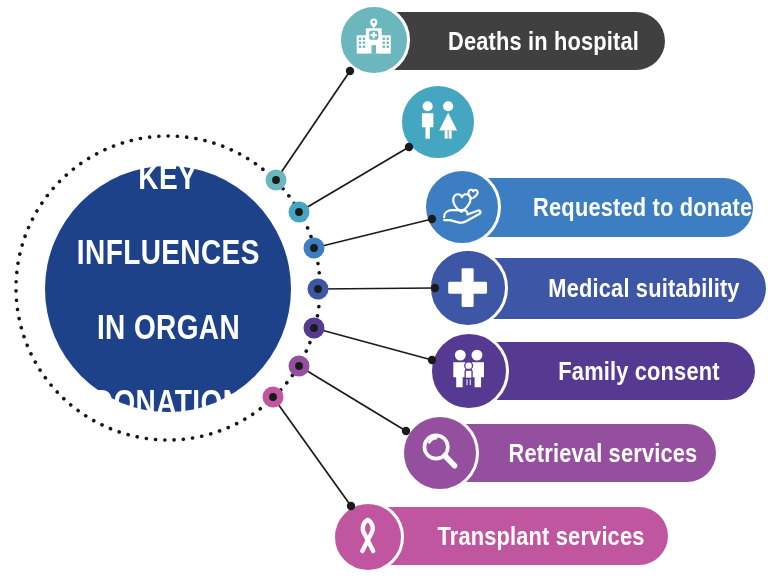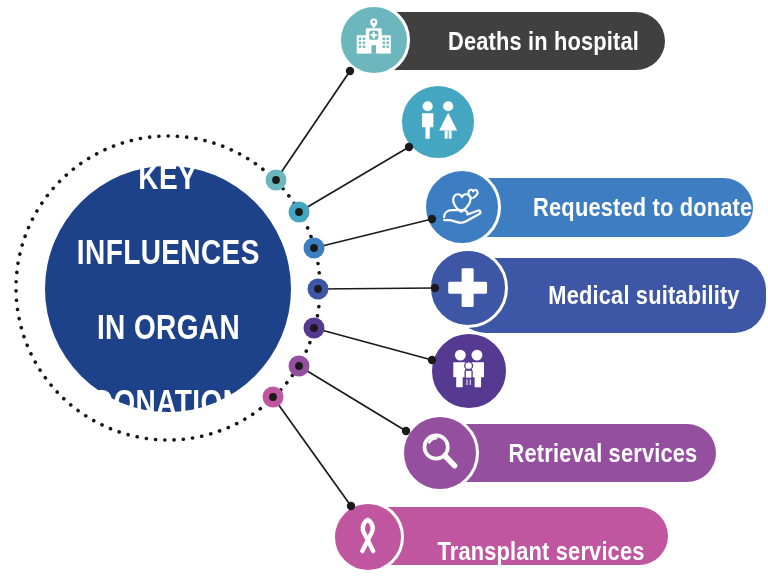--- a/index.html
+++ b/index.html
@@ -125,32 +125,35 @@
     <span class="pill-label">Requested to donate</span>
   </div>
   <div class="icon-circle" style="left: 423px; top: 168px; width: 78px; height: 78px; background-color: rgb(61, 126, 194); color: rgb(61, 126, 194);">
     <svg viewBox="0 0 48 48" fill="none" stroke="#fff" stroke-width="2" stroke-linecap="round" stroke-linejoin="round">
       <path d="M23.5 28.5 C16.5 24 14.5 17.5 17 14 C19 11.3 23 11.8 24 15 C25 11.8 29 11.3 31 14 C33.5 17.5 30.5 24 23.5 28.5 Z"></path>
       <path d="M33 16 C29.9 13.4 29.3 10.3 30.8 8.8 C32 7.6 34 8 34.5 9.6 C35.2 8.1 37.2 7.9 38.2 9.3 C39.3 11 37.8 13.6 34.8 15.4"></path>
       <path d="M7.5 33.5 C7.5 29.5 10.5 27 15 27 L25 27 C28 27 29.8 29 29 31 L38.5 27.5 C41 26.6 42.3 29.3 40 30.6 L27.5 37.5 C25.3 38.7 22.8 39 20.5 38.3 L13 36.2 L7.5 36.2"></path>
     </svg>
   </div>
 
-  <div class="pill one-line" style="left: 454px; top: 258px; width: 312px; height: 75px; padding-left: 68px; box-sizing: border-box; background-color: rgb(61, 87, 166);">
+  <div class="pill one-line" style="left: 454px; top: 258px; width: 312px; height: 61px; padding-left: 68px; box-sizing: border-box; background-color: rgb(61, 87, 166);">
     <span class="pill-label">Medical suitability</span>
   </div>
   <div class="icon-circle" style="left: 428px; top: 248px; width: 80px; height: 80px; background-color: rgb(61, 87, 166); color: rgb(61, 87, 166);">
     <svg viewBox="0 0 48 48">
       <g fill="#fff">
         <rect x="18.6" y="6.5" width="10.8" height="35" rx="1.2"></rect>
         <rect x="6.5" y="18.6" width="35" height="10.8" rx="1.2"></rect>
       </g>
     </svg>
   </div>
 
+  <div class="pill one-line" style="left: 455px; top: 342px; width: 300px; height: 58px; padding-left: 68px; box-sizing: border-box; background-color: rgb(86, 58, 146);">
+    <span class="pill-label">Family consent</span>
+  </div>
   <div class="icon-circle" style="left: 429px; top: 331px; width: 80px; height: 80px; background-color: rgb(86, 58, 146); color: rgb(86, 58, 146);">
     <svg viewBox="0 0 48 48">
       <g fill="#fff">
         <circle cx="16.5" cy="10" r="4.9"></circle>
         <circle cx="31.5" cy="10" r="4.9"></circle>
         <path d="M10.2 16.5 h11 v13.5 h-2.6 v9 h-5.8 v-9 h-2.6 z"></path>
         <path d="M26.8 16.5 h11 v13.5 h-2.6 v9 h-5.8 v-9 h-2.6 z"></path>
       </g>
       <g fill="#fff" stroke="currentColor" stroke-width="1.2">
         <circle cx="24" cy="19.5" r="3.5"></circle>
@@ -165,21 +168,21 @@
     <span class="pill-label">Retrieval services</span>
   </div>
   <div class="icon-circle" style="left: 401px; top: 414px; width: 78px; height: 78px; background-color: rgb(148, 79, 159); color: rgb(148, 79, 159);">
     <svg viewBox="0 0 48 48">
       <circle cx="20.5" cy="18.5" r="10.8" fill="none" stroke="#fff" stroke-width="3.4"></circle>
       <path d="M14 14.4 A8.2 8.2 0 0 1 20.6 10.4" fill="none" stroke="#fff" stroke-width="2.2" stroke-linecap="round"></path>
       <path d="M28.6 26.6 L37.5 35.8" stroke="#fff" stroke-width="5.2" stroke-linecap="round"></path>
     </svg>
   </div>
 
-  <div class="pill one-line" style="left: 354px; top: 507px; width: 314px; height: 58px; padding-left: 60px; box-sizing: border-box; background-color: rgb(193, 86, 160); align-items: flex-end;">
+  <div class="pill one-line" style="left: 354px; top: 507px; width: 314px; height: 58px; padding-left: 60px; box-sizing: border-box; background-color: rgb(193, 86, 160);">
     <span class="pill-label">Transplant services</span>
   </div>
   <div class="icon-circle" style="left: 332px; top: 501px; width: 72px; height: 72px; background-color: rgb(193, 86, 160); color: rgb(193, 86, 160);">
     <svg viewBox="0 0 48 48">
       <g fill="none" stroke="#fff" stroke-width="4.4" stroke-linecap="round">
         <path d="M23.8 7 C19 10 17.6 15.8 20.5 20.8 L29.5 38.5"></path>
         <path d="M24.2 7 C29 10 30.4 15.8 27.5 20.8 L18.5 38.5"></path>
       </g>
     </svg>
   </div>

